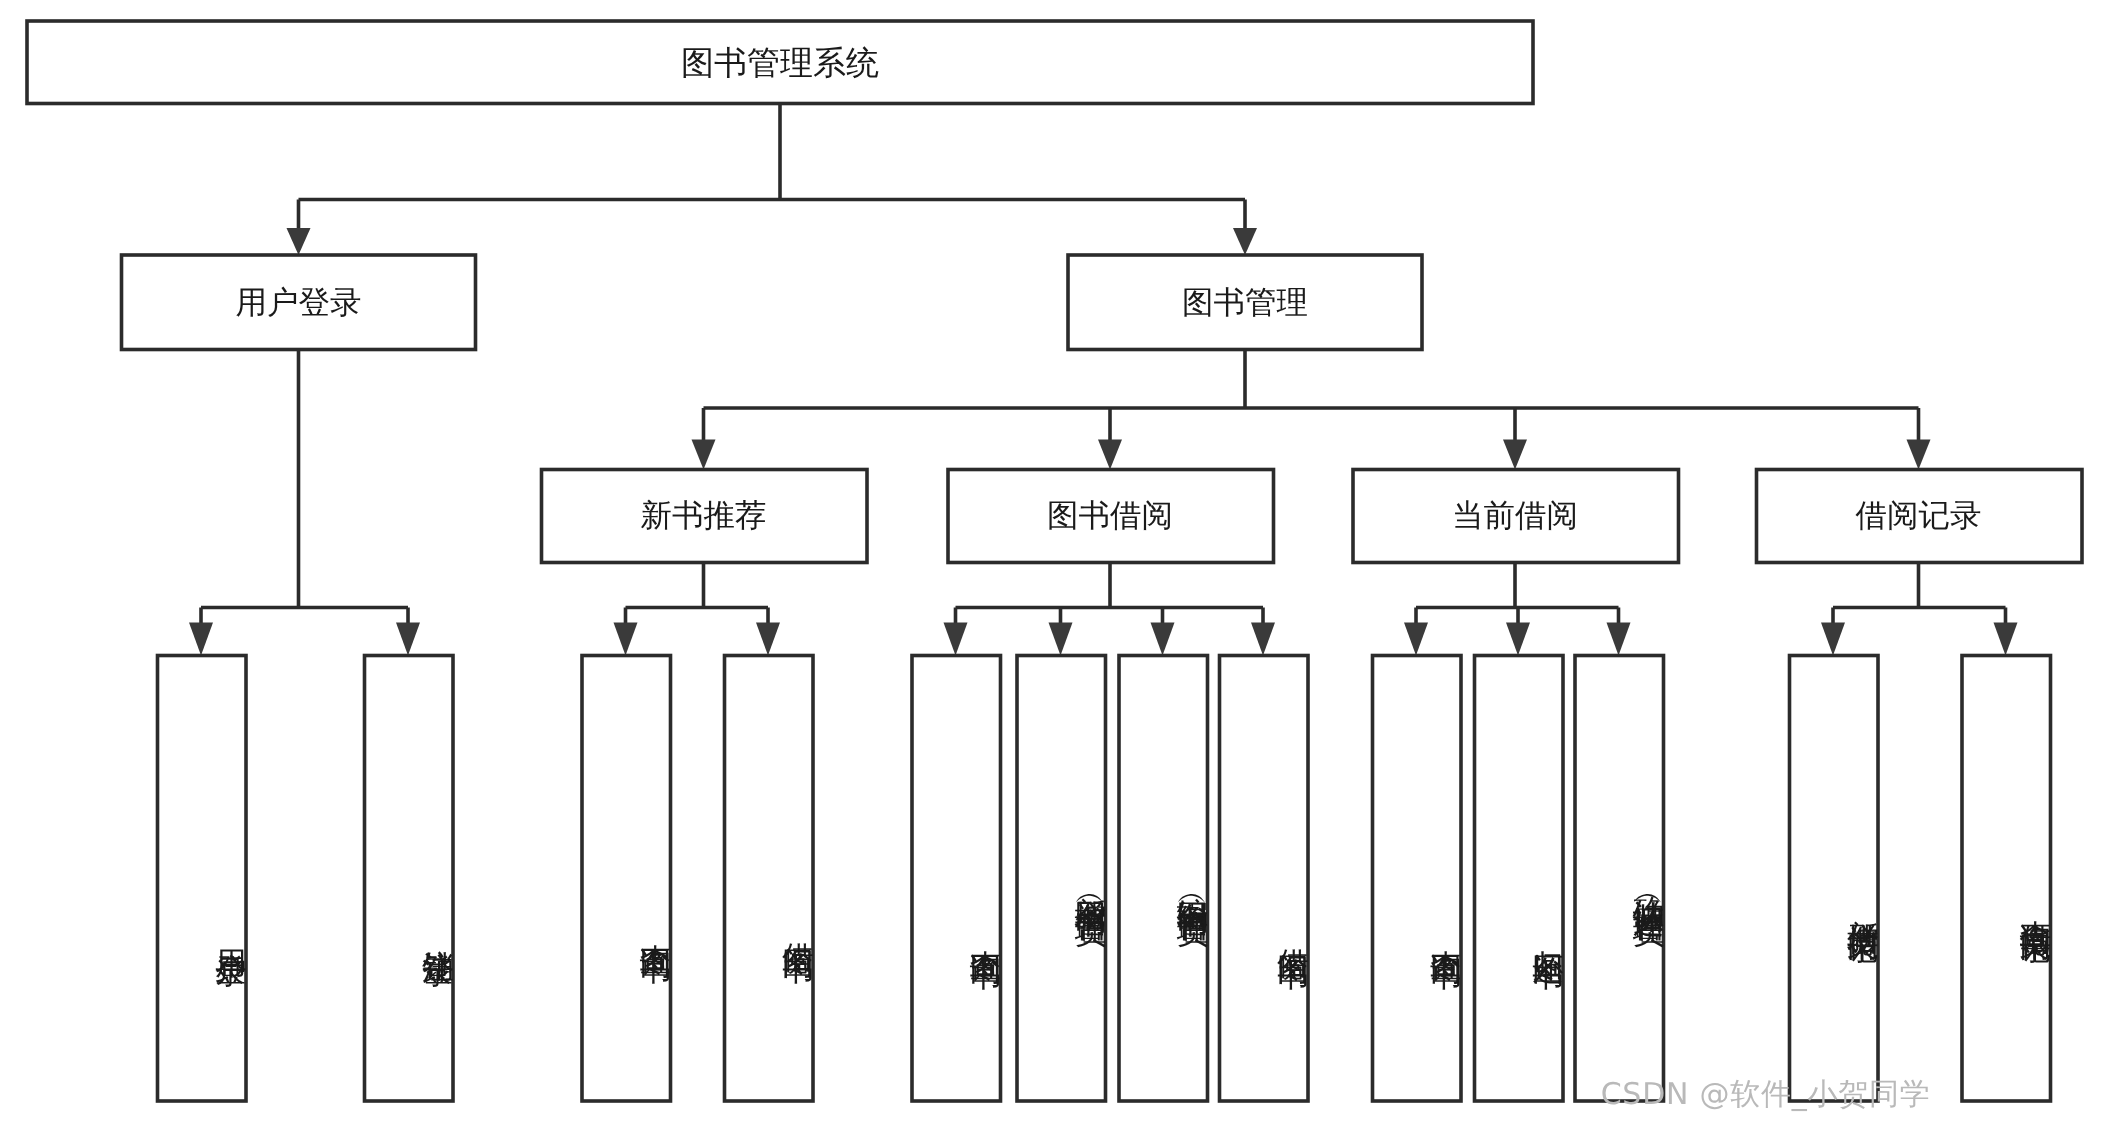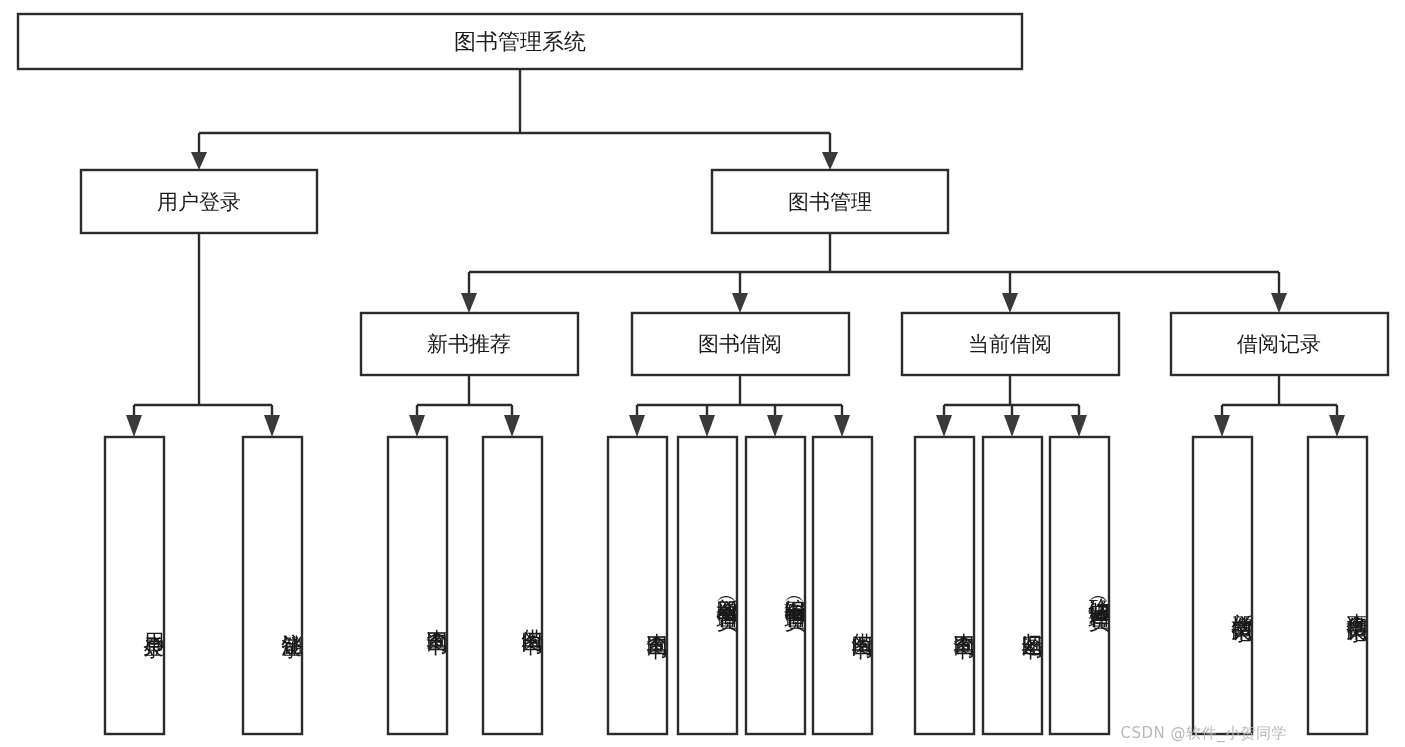--- a/index.html
+++ b/index.html
@@ -69,21 +69,21 @@
     letter-spacing: 2px;
     color: #1a1a1a;
     white-space: nowrap;
     pointer-events: none;
   }
   #watermark {
     position: absolute;
     right: 8px;
     bottom: 4px;
     font-family: "DejaVu Sans", "Liberation Sans", sans-serif;
-    font-size: 15px;
+    font-size: 20px;
     color: #b9b9b9;
     letter-spacing: 0.5px;
     white-space: nowrap;
     text-align: center;
   }
 </style>
 </head>
 <body>
 
 <div id="diagram-root">

